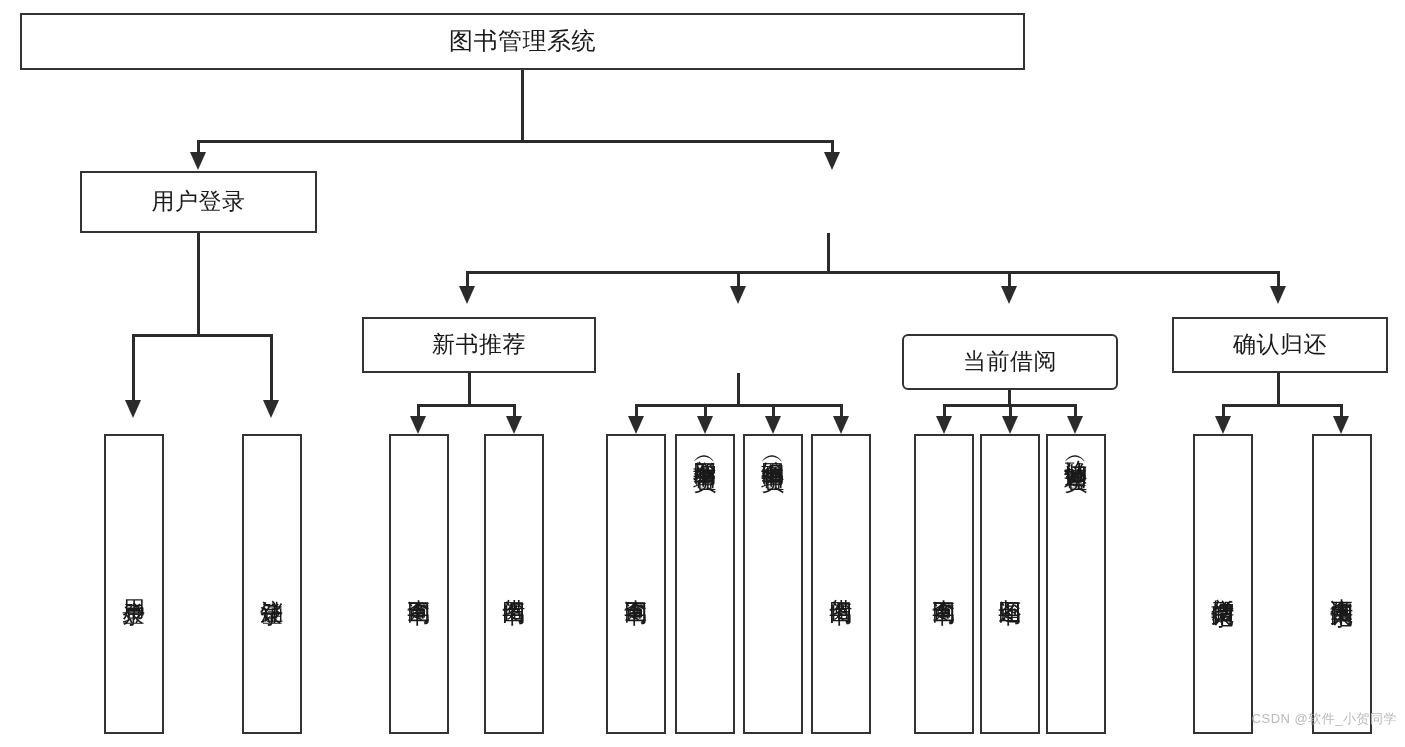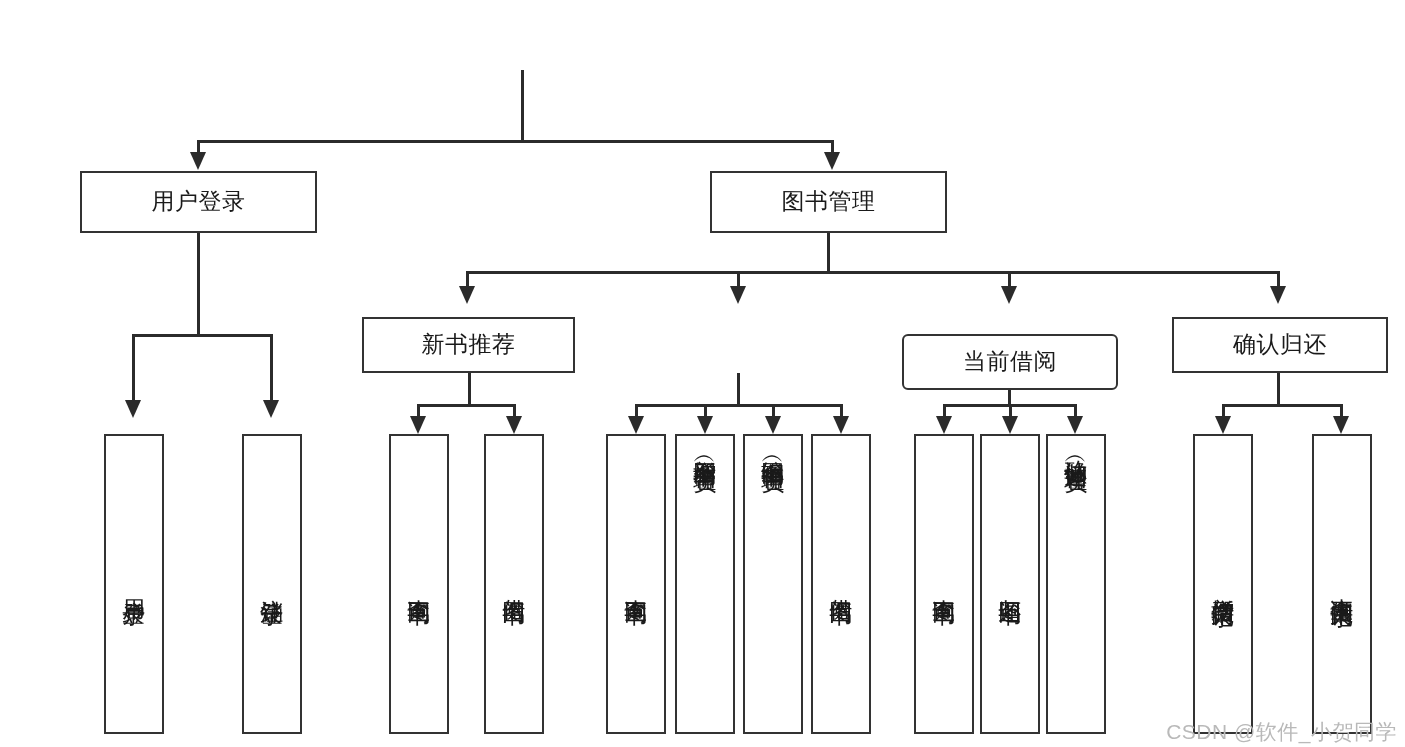--- a/index.html
+++ b/index.html
@@ -77,68 +77,68 @@
     border-left: 8px solid transparent;
     border-right: 8px solid transparent;
     border-top: 18px solid #2b2b2b;
     z-index: 2;
   }
 
   
   #watermark {
     position: absolute;
     right: 8px;
-    bottom: 1px;
-    font-size: 21px;
+    bottom: 19px;
+    font-size: 13px;
     color: #b9b9b9;
     letter-spacing: 0.5px;
     z-index: 5;
     white-space: nowrap;
   }
 </style>
 </head>
 <body>
 
 <div id="canvas">
 
+  <div class="node root horiz" style="left:20px; top:13px; width:1005px; height:57px;">
+    <span class="lbl">图书管理系统</span>
+  </div>
 
   <div class="ln v" style="left:521px; top:70px; width:3px; height:72px;"></div>
 
   <div class="ln h" style="left:197px; top:140px; width:637px; height:3px;"></div>
   <div class="ln v" style="left:197px; top:140px; width:3px; height:18px;"></div>
   <div class="arrow" style="left:190px; top:152px;"></div>
   <div class="ln v" style="left:831px; top:140px; width:3px; height:18px;"></div>
   <div class="arrow" style="left:824px; top:152px;"></div>
 
   <div class="node horiz" style="left:80px; top:171px; width:237px; height:62px;">
     <span class="lbl">用户登录</span>
-  </div>
-  <div class="node horiz" style="left:710px; top:171px; width:237px; height:62px;">
-    <span class="lbl">图书管理</span>
   </div>
 
   <div class="ln v" style="left:197px; top:233px; width:3px; height:103px;"></div>
   <div class="ln h" style="left:132px; top:334px; width:141px; height:3px;"></div>
   <div class="ln v" style="left:132px; top:334px; width:3px; height:72px;"></div>
   <div class="arrow" style="left:125px; top:400px;"></div>
   <div class="ln v" style="left:270px; top:334px; width:3px; height:72px;"></div>
   <div class="arrow" style="left:263px; top:400px;"></div>
 
   <div class="ln v" style="left:827px; top:233px; width:3px; height:40px;"></div>
   <div class="ln h" style="left:466px; top:271px; width:814px; height:3px;"></div>
   <div class="ln v" style="left:466px; top:271px; width:3px; height:20px;"></div>
   <div class="arrow" style="left:459px; top:286px;"></div>
   <div class="ln v" style="left:737px; top:271px; width:3px; height:20px;"></div>
   <div class="arrow" style="left:730px; top:286px;"></div>
   <div class="ln v" style="left:1008px; top:271px; width:3px; height:20px;"></div>
   <div class="arrow" style="left:1001px; top:286px;"></div>
   <div class="ln v" style="left:1277px; top:271px; width:3px; height:20px;"></div>
   <div class="arrow" style="left:1270px; top:286px;"></div>
 
-  <div class="node horiz" style="left:362px; top:317px; width:213px; height:56px;">
+  <div class="node horiz" style="left:362px; top:317px; width:234px; height:56px;">
     <span class="lbl">新书推荐</span>
   </div>
   <div class="node horiz" style="left:902px; top:334px; width:216px; height:56px;border-radius:6px;">
     <span class="lbl">当前借阅</span>
   </div>
   <div class="node horiz" style="left:1172px; top:317px; width:216px; height:56px;">
     <span class="lbl">确认归还</span>
   </div>
 
   <div class="ln v" style="left:468px; top:373px; width:3px; height:33px;"></div>

